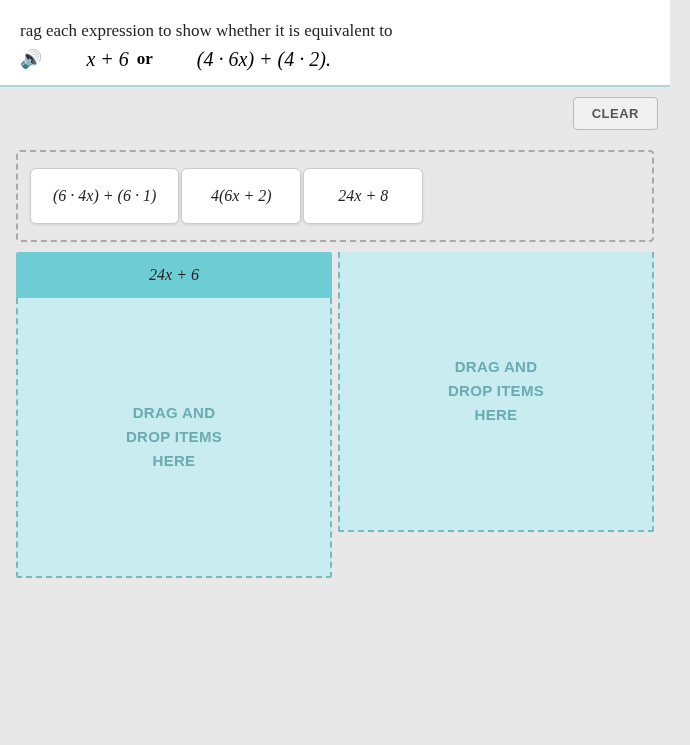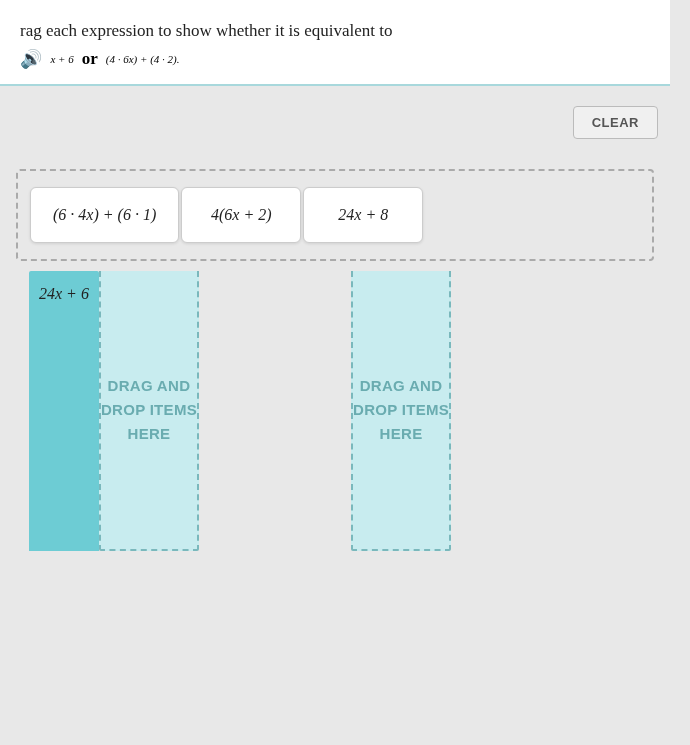--- a/index.html
+++ b/index.html
@@ -44,27 +44,28 @@
     .audio-icon {
       display: inline-flex;
       align-items: center;
       cursor: pointer;
       color: #666;
       font-size: 18px;
     }
 
     .math-inline {
       font-style: italic;
-      font-size: 11px;
+      font-size: 20px;
+      margin-left: 36px;
     }
 
     
     .action-bar {
       background: #e8e8e8;
-      padding: 20px 12px;
+      padding: 10px 12px;
       display: flex;
       justify-content: flex-end;
       gap: 16px;
     }
 
     .action-btn {
       padding: 8px 18px;
       font-size: 13px;
       font-weight: bold;
       border: 1px solid #bbb;
@@ -116,22 +117,21 @@
     .drop-zones-section {
       margin: 0 16px 16px 16px;
       display: flex;
       flex-direction: row;
       gap: 0;
     }
 
     .drop-zone-column {
       flex: 1;
       display: flex;
-      flex-direction: row;
-      margin-left: 13px;
+      flex-direction: column;
     }
 
     .drop-zone-column:first-child {
       margin-right: 6px;
     }
 
     .drop-zone-header {
       background: #6dccd4;
       padding: 14px 10px;
       text-align: center;

